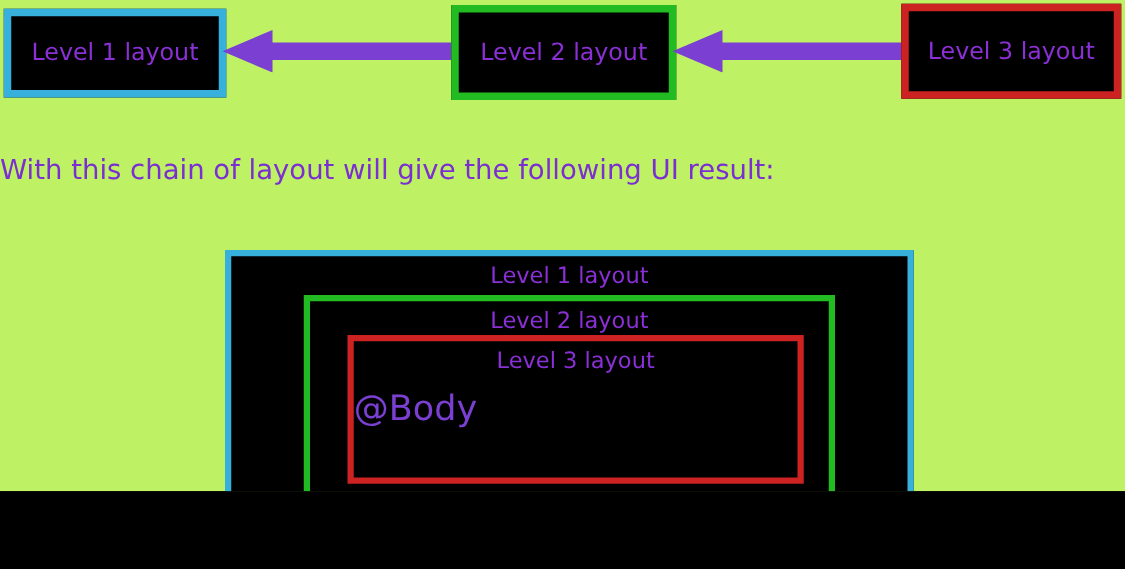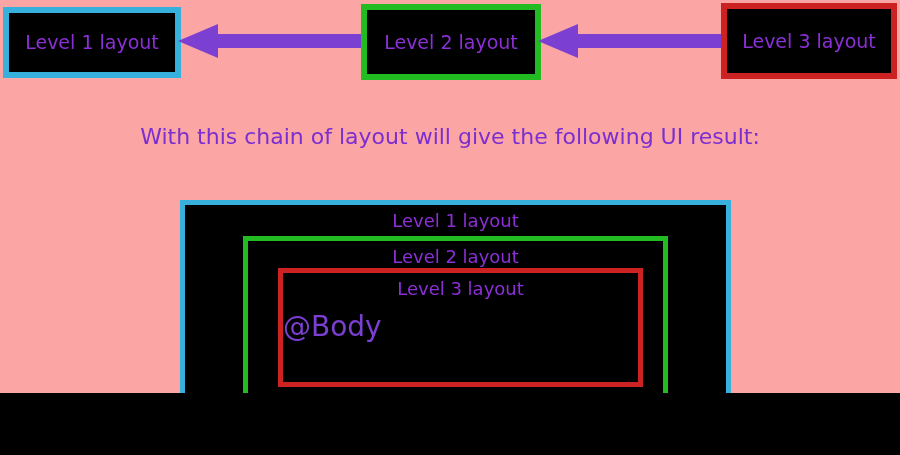--- a/index.html
+++ b/index.html
@@ -7,21 +7,21 @@
     padding: 0;
     background: #000000;
   }
   body {
     font-family: "DejaVu Sans", sans-serif;
   }
   #canvas {
     position: relative;
     width: 900px;
     height: 393px;
-    background: #fca5a5;
+    background: #bef264;
     overflow: hidden;
   }
 
   
   .chain-box {
     position: absolute;
     box-sizing: border-box;
     background: #000000;
     display: flex;
     align-items: center;
@@ -54,21 +54,21 @@
   }
   #arrow-1 { left: 176px; top: 24px; width: 190px; }
   #arrow-2 { left: 536px; top: 24px; width: 190px; }
 
   
   #caption {
     position: absolute;
     left: 0;
     top: 124px;
     width: 900px;
-    text-align: center;
+    text-align: left;
     color: #7b2fd0;
     font-size: 22px;
     line-height: 1.2;
   }
 
   
   .nest-box {
     position: absolute;
     box-sizing: border-box;
     background: #000000;

